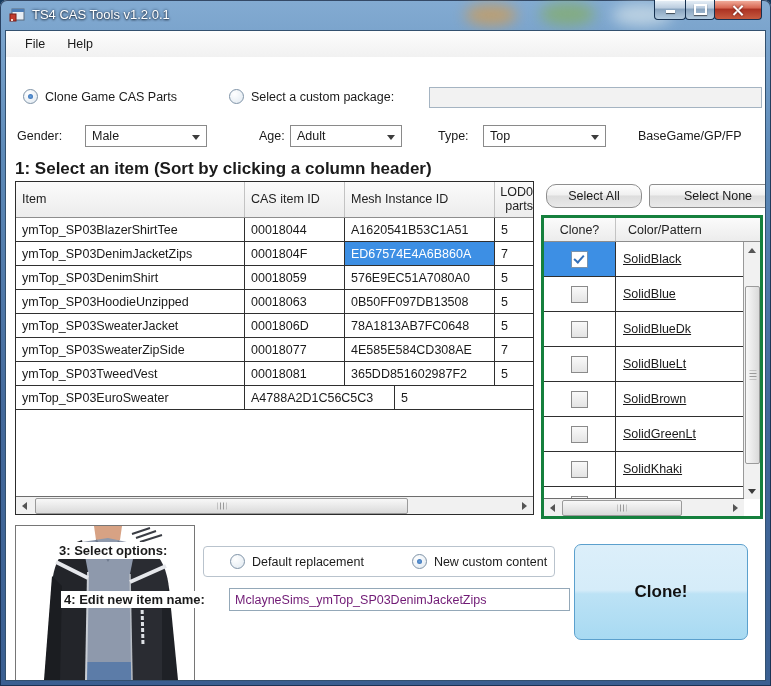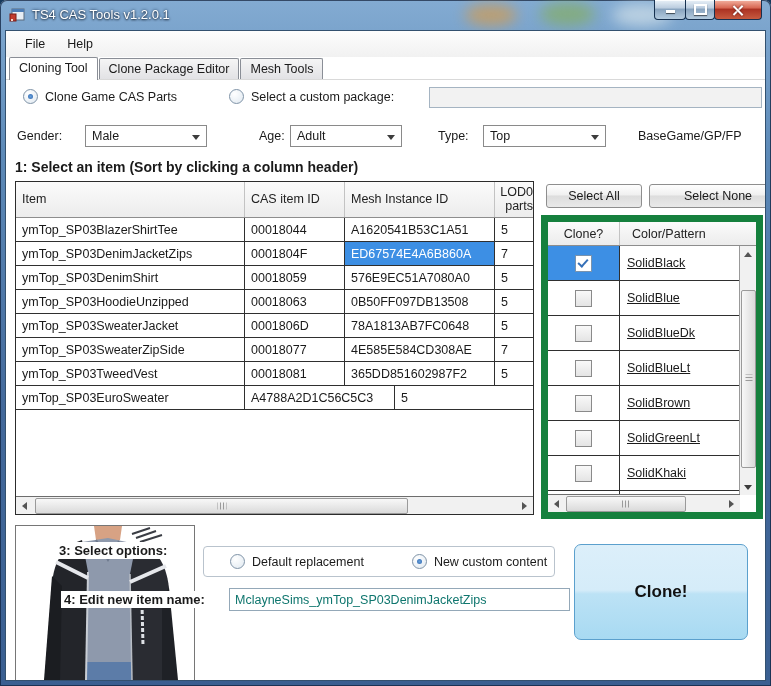--- a/index.html
+++ b/index.html
@@ -45,21 +45,21 @@
   
   .radio{width:13px;height:13px;border-radius:50%;border:1px solid #7f93a7;
     background:radial-gradient(circle at 35% 30%,#fff,#dfe8f0);display:inline-block;box-sizing:content-box;}
   .radio.sel::after{content:"";display:block;width:5px;height:5px;border-radius:50%;
     background:radial-gradient(#66a0dc,#2f66ad);margin:4px;}
   .radio-wrap{display:flex;align-items:center;gap:7px;}
   .combo{background:#fff;border:1px solid #8a8a8a;height:22px;box-sizing:border-box;
     padding:3px 18px 0 6px;position:absolute;}
   .combo .tri{position:absolute;right:6px;top:9px;}
   .field{border:1px solid #a5b4c2;background:#f2f2f2;box-sizing:border-box;position:absolute;}
-  .heading{font-weight:bold;font-size:14px;position:absolute;white-space:nowrap;}
+  .heading{font-weight:bold;font-size:17px;position:absolute;white-space:nowrap;}
   .tri{width:0;height:0;border:4px solid transparent;display:inline-block;}
   .tri.down{border-top:5px solid #3c3c3c;border-bottom:none;}
   .tri.up{border-bottom:5px solid #555;border-top:none;}
   .tri.left{border-right:5px solid #555;border-left:none;}
   .tri.right{border-left:5px solid #555;border-right:none;}
   
   .itable{position:absolute;left:9px;top:150px;width:519px;height:334px;border:1px solid #2c2c2c;
     box-sizing:border-box;background:#fff;}
   .itable .hdr{display:flex;height:36px;background:linear-gradient(#fbfbfb,#ececec);border-bottom:1px solid #8d8d8d;box-sizing:border-box;}
   .hcell{display:flex;align-items:center;padding-left:6px;border-right:1px solid #c3c3c3;box-sizing:border-box;color:#222;line-height:1.1;text-align:right;}
@@ -80,21 +80,21 @@
   .vscroll{position:absolute;right:0;top:24px;bottom:17px;width:17px;background:#f1f1f1;border-left:1px solid #999;box-sizing:border-box;}
   .vsbtn{position:absolute;left:0;width:16px;height:16px;display:flex;align-items:center;justify-content:center;}
   .vthumb{position:absolute;left:1px;width:13px;background:linear-gradient(90deg,#f8f8f8,#dadada);
     border:1px solid #9a9a9a;border-radius:2px;}
   .vthumb::after{content:"";position:absolute;left:50%;top:50%;transform:translate(-50%,-50%);
     width:7px;height:9px;background:repeating-linear-gradient(0deg,#9a9a9a 0 1px,transparent 1px 3px);}
   
   .btn{position:absolute;height:24px;border:1px solid #8e8e8e;border-radius:3px;
     background:linear-gradient(#fefefe,#f0f0f0 45%,#dddddd 50%,#e9e9e9);
     display:flex;align-items:center;justify-content:center;font-size:12.5px;box-sizing:border-box;}
-  .ctable{position:absolute;left:535px;top:184px;width:222px;height:304px;border:7px solid #15803d;
+  .ctable{position:absolute;left:535px;top:184px;width:222px;height:304px;border:3px solid #15803d;
     box-sizing:border-box;background:#fff;}
   .ctable .chdr{display:flex;height:24px;background:linear-gradient(#fbfbfb,#ececec);border-bottom:1px solid #8d8d8d;box-sizing:border-box;}
   .chcell{display:flex;align-items:center;box-sizing:border-box;color:#222;}
   .cc-clone{width:72px;justify-content:center;border-right:1px solid #c3c3c3;}
   .cc-color{flex:1;padding-left:12px;}
   .cc-corner{width:16px;}
   .crows{position:absolute;left:0;top:24px;right:16px;bottom:17px;overflow:hidden;}
   .crow{display:flex;height:35px;border-bottom:1px solid #2f2f2f;box-sizing:border-box;background:#fff;}
   .ccell-cb{width:72px;display:flex;align-items:center;justify-content:center;border-right:1px solid #2f2f2f;box-sizing:border-box;}
   .ccell-cb.hl{background:#3d8fe4;}
@@ -103,21 +103,21 @@
   .cb.checked{background:#fff;border-color:#7a93ad;}
   .cb.checked::after{content:"";position:absolute;left:2px;top:3px;width:8px;height:4px;
     border-left:2px solid #3570b8;border-bottom:2px solid #3570b8;transform:rotate(-48deg);}
   
   .preview{position:absolute;left:9px;top:494px;width:180px;height:156px;border:1px solid #767676;
     background:#fff;box-sizing:border-box;overflow:hidden;}
   .overlabel{position:absolute;background:#fff;font-weight:bold;font-size:13px;padding:1px 3px;white-space:nowrap;z-index:5;}
   .groupbox{position:absolute;left:197px;top:515px;width:352px;height:31px;border:1px solid #b9c3cd;
     border-radius:4px;box-sizing:border-box;display:flex;align-items:center;}
   .textbox{position:absolute;left:223px;top:557px;width:341px;height:23px;border:1px solid #94a8b8;
-    box-sizing:border-box;font-family:"Liberation Sans",sans-serif;font-size:12.5px;padding:0 5px;color:#0f766e;background:#fff;}
+    box-sizing:border-box;font-family:"Liberation Sans",sans-serif;font-size:12.5px;padding:0 5px;color:#701a75;background:#fff;}
   .clonebtn{position:absolute;left:568px;top:513px;width:174px;height:96px;border:1px solid #5ba0cd;border-radius:7px;
     background:linear-gradient(180deg,#dcEFfa 0%,#d5ecf9 48%,#bce2f5 52%,#a8daf2 100%);
     background:linear-gradient(180deg,#dceffa 0%,#d5ecf9 48%,#bce2f5 52%,#a8daf2 100%);
     display:flex;align-items:center;justify-content:center;font-weight:bold;font-size:17px;color:#111;box-sizing:border-box;}
   .plain-label{position:absolute;white-space:nowrap;}
 </style>
 </head>
 <body>
 
 <div class="frame">
@@ -147,25 +147,20 @@
   </div>
 </div>
 
 <div class="win-body">
 
   <div class="menubar">
     <span class="menu-item">File</span>
     <span class="menu-item">Help</span>
   </div>
 
-  <div class="tabstrip">
-    <div class="tab active">Cloning Tool</div>
-    <div class="tab">Clone Package Editor</div>
-    <div class="tab">Mesh Tools</div>
-  </div>
 
   <div class="abs radio-wrap" style="left:17px;top:58px;">
     <span class="radio sel"></span>
     <span>Clone Game CAS Parts</span>
   </div>
   <div class="abs radio-wrap" style="left:223px;top:58px;">
     <span class="radio"></span>
     <span>Select a custom package:</span>
   </div>
   <input class="field" style="left: 423px; top: 56px; width: 333px; height: 21px;" readonly="" value="">
@@ -247,21 +242,21 @@
       <div class="sbtn left">
           <span class="tri left"></span>
         </div>
       <div class="thumb" style="left:19px;width:371px;"></div>
       <div class="sbtn right">
           <span class="tri right"></span>
         </div>
     </div>
   </div>
 
-  <div class="btn" style="left:540px;top:153px;width:96px;">Select All</div>
+  <div class="btn" style="left:540px;top:153px;width:96px;border-radius:10px;">Select All</div>
   <div class="btn" style="left:643px;top:153px;width:138px;">Select None</div>
 
   <div class="ctable">
     <div class="chdr">
       <div class="chcell cc-clone">Clone?</div>
       <div class="chcell cc-color">Color/Pattern</div>
       <div class="chcell cc-corner"></div>
     </div>
     <div class="crows">
       <div class="crow">

